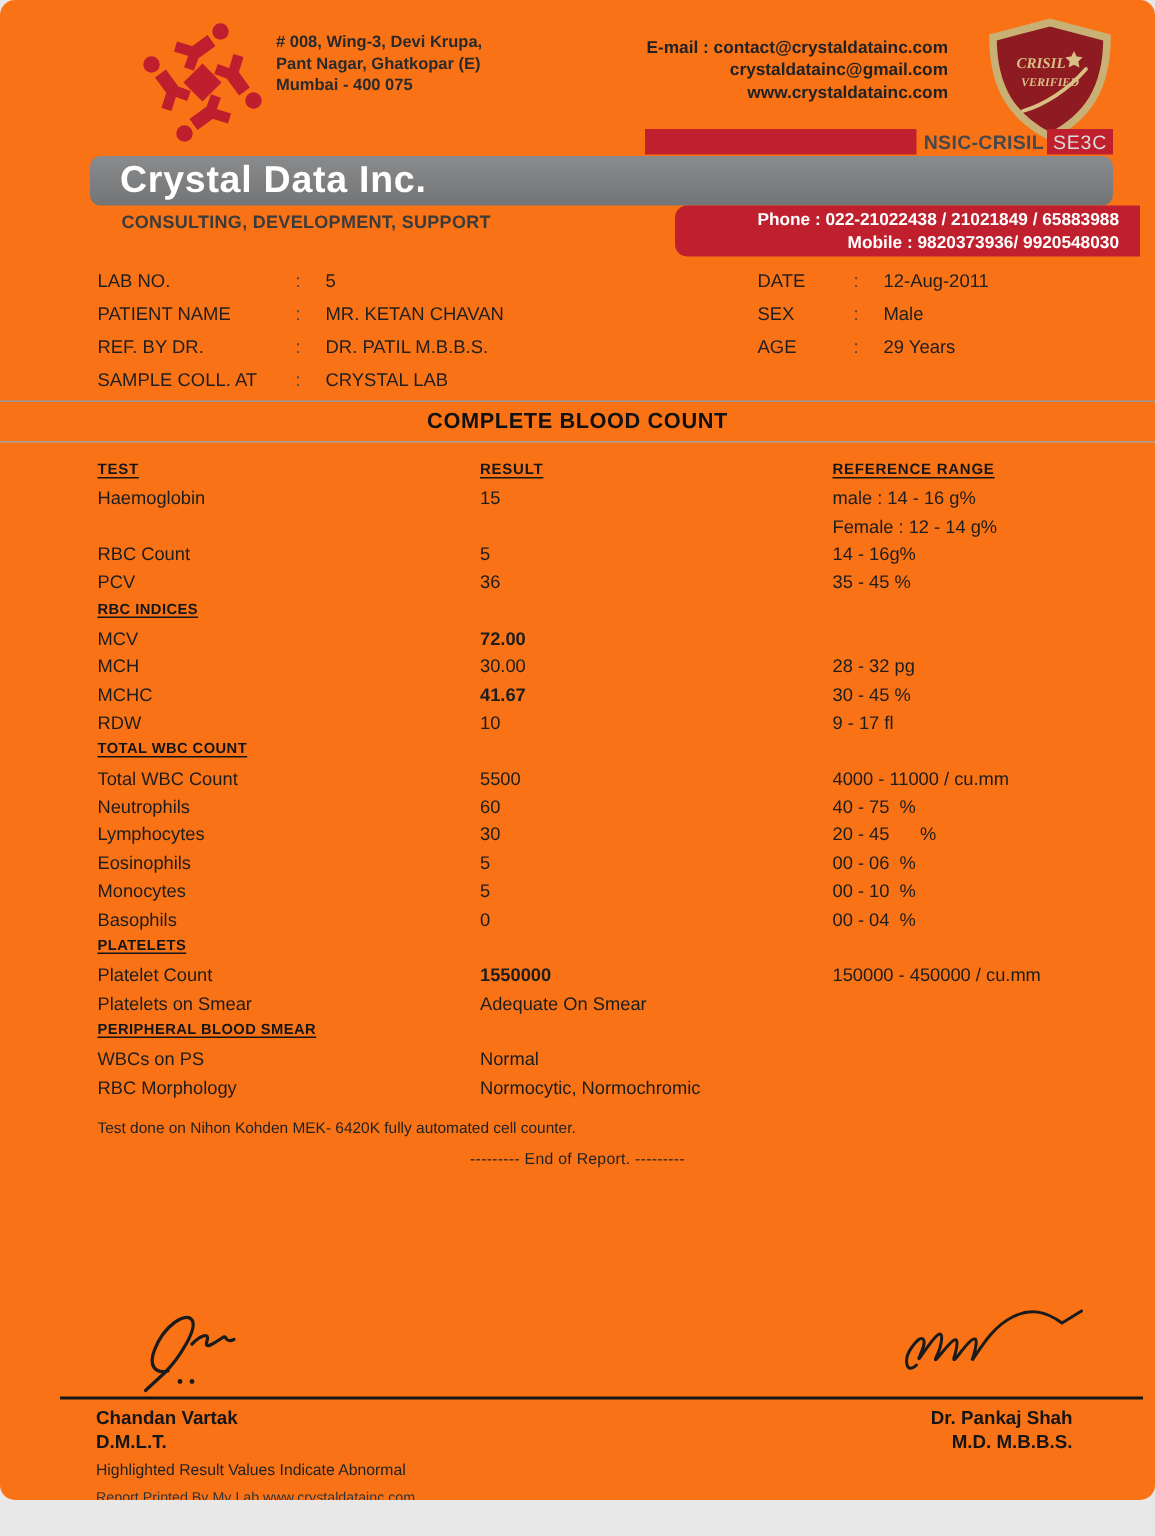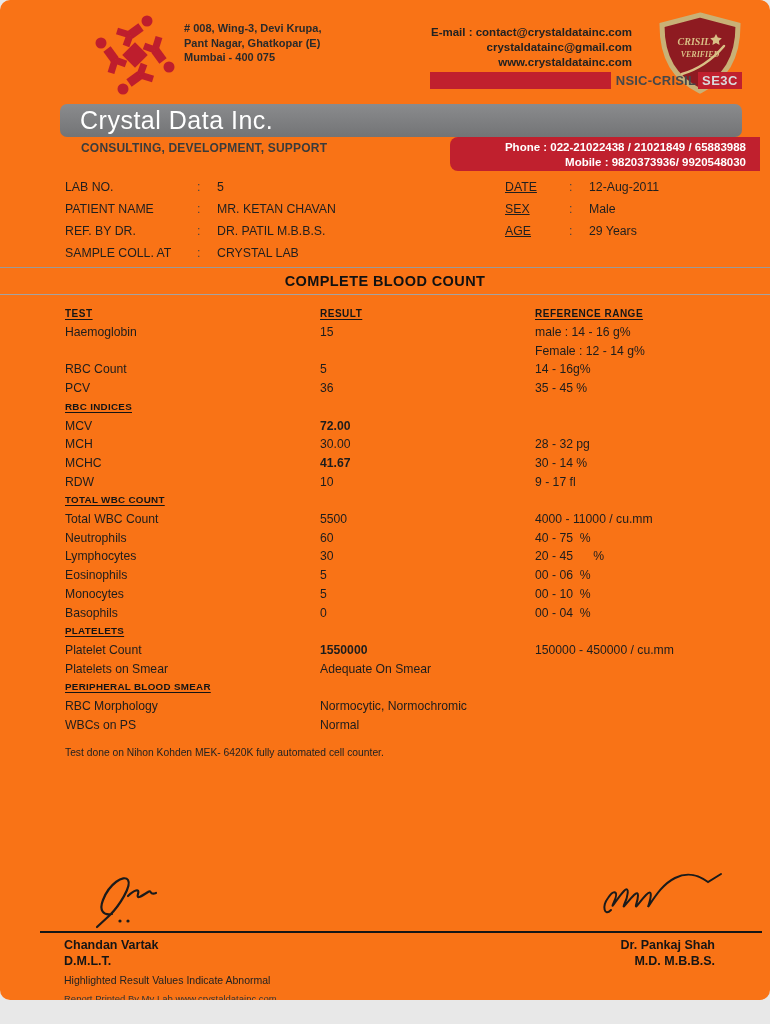--- a/index.html
+++ b/index.html
@@ -8,45 +8,45 @@
     position:relative; width:770px; height:1000px; margin:0 auto;
     background:#f97316; overflow:hidden; color:#1c1c1c;
     font-family:"Liberation Sans", sans-serif;
     border-radius:10px;
   }
   
   .logo { position:absolute; left:84px; top:10px; }
   .address { position:absolute; left:184px; top:21px; font-weight:bold; font-size:11px; line-height:14.5px; color:#2a2a2a; }
   .emails { position:absolute; top:25px; right:138px; text-align:right; font-weight:bold; font-size:11.5px; line-height:15px; color:#222; }
   .shield { position:absolute; top:12px; right:24px; }
-  .cert-strip { position:absolute; left:430px; right:28px; top:72px; height:17px; display:flex; align-items:stretch;justify-content:space-between; }
+  .cert-strip { position:absolute; left:430px; right:28px; top:86px; height:17px; display:flex; align-items:stretch;justify-content:space-between; }
   .cert-redbar { flex:1; background:#c0202e; }
   .cert-label { font-size:13px; font-weight:bold; color:#47484a; line-height:17px; padding:0 2px 0 5px; letter-spacing:0.2px; }
-  .cert-code { font-size:13px; font-weight:bold; color:#d9dbdd; background:#c0202e; line-height:17px; padding:0 4px; letter-spacing:0.5px; }
+  .cert-code { font-size:13px; font-weight:normal; color:#d9dbdd; background:#c0202e; line-height:17px; padding:0 4px; letter-spacing:0.5px; }
   .gray-band { position:absolute; left:60px; top:104px; width:682px; height:33px; background:linear-gradient(#8a8b8d,#737476); border-radius:7px; }
-  .company-name { font-size:25px; font-weight:normal; color:#ffffff; line-height:32px; padding-left:20px; letter-spacing:0.5px; }
+  .company-name { font-size:25px; font-weight:bold; color:#ffffff; line-height:32px; padding-left:20px; letter-spacing:0.5px; }
   .tagline { position:absolute; left:81px; top:141px; font-size:12px; font-weight:bold; color:#3b3b3b; letter-spacing:0.2px; }
   .phone-band { position:absolute; left:450px; right:10px; top:137px; height:34px; background:#c0202e; border-radius:8px 0 0 8px; color:#fff; text-align:right; padding:3px 14px 0 0; font-weight:bold; font-size:11.5px; line-height:15px; }
   
   .patient-left { position:absolute; left:65px; top:176px; width:350px; }
   .patient-right { position:absolute; left:505px; top:176px; width:240px; }
   .pfield { display:flex; height:22px; line-height:22px; font-size:12.3px; color:#1f1f1f; }
   .pfield .lbl { width:132px; }
-  .patient-right .pfield .lbl { width:64px;text-decoration:underline; }
+  .patient-right .pfield .lbl { width:64px; }
   .pfield .sep { width:20px; color:#444; }
   
   .content { position:absolute; left:0; right:0; top:267px; border-top:1px solid #9a9a9a; }
   .report-title { height:26px; line-height:26px; text-align:center; font-weight:bold; font-size:14.5px; letter-spacing:0.4px; color:#111; }
   .rule { border-top:1px solid #a3a3a3; }
   .table-wrap { padding:9px 55px 0 65px; }
   .thead { display:flex; height:19px; line-height:19px; font-size:10px; font-weight:bold; letter-spacing:0.5px; color:#161616; }
   .thead > div { text-decoration:underline; text-underline-offset:2px; }
   .col-test { width:255px; }
   .col-result { width:215px; white-space:pre-wrap; }
-  .col-ref { flex:1; white-space:pre-wrap; }
+  .col-ref { flex:1; white-space:pre-wrap;margin-left:20px; }
   .trow { display:flex; font-size:12.2px; line-height:18.7px; color:#1d1d1d; }
   .sec-header { font-size:9.8px; font-weight:bold; letter-spacing:0.3px; line-height:18.7px; text-decoration:underline; text-underline-offset:2px; color:#141414; }
   .bold { font-weight:bold; }
   .note { margin:13px 0 0 65px; font-size:10.3px; color:#222; }
   .end-line { text-align:center; margin-top:9px; font-size:10.5px; color:#222; letter-spacing:0.2px; }
   
   .sig-left { position:absolute; left:88px; top:870px; }
   .sig-right { position:absolute; right:40px; top:866px; }
   .sig-rule { position:absolute; left:40px; right:8px; top:931px; border-top:2px solid #161616; }
   .signer-left { position:absolute; left:64px; top:938px; }
@@ -204,21 +204,21 @@
             <div class="col-result bold">72.00</div>
           </div>
           <div class="trow">
             <div class="col-test">MCH</div>
             <div class="col-result">30.00</div>
             <div class="col-ref"><div>28 - 32 pg</div></div>
           </div>
           <div class="trow">
             <div class="col-test">MCHC</div>
             <div class="col-result bold">41.67</div>
-            <div class="col-ref"><div>30 - 14 %</div></div>
+            <div class="col-ref"><div>30 - 45 %</div></div>
           </div>
           <div class="trow">
             <div class="col-test">RDW</div>
             <div class="col-result">10</div>
             <div class="col-ref"><div>9 - 17 fl</div></div>
           </div>
           <div class="sec-header">TOTAL WBC COUNT</div>
           <div class="trow">
             <div class="col-test">Total WBC Count</div>
             <div class="col-result">5500</div>
@@ -255,32 +255,33 @@
             <div class="col-result bold">1550000</div>
             <div class="col-ref"><div>150000 - 450000 / cu.mm</div></div>
           </div>
           <div class="trow">
             <div class="col-test">Platelets on Smear</div>
             <div class="col-result">Adequate On Smear</div>
             <div class="col-ref"><div></div></div>
           </div>
           <div class="sec-header">PERIPHERAL BLOOD SMEAR</div>
           <div class="trow">
+            <div class="col-test">WBCs on PS</div>
+            <div class="col-result">Normal</div>
+            <div class="col-ref"><div></div></div>
+          </div>
+          <div class="trow">
             <div class="col-test">RBC Morphology</div>
             <div class="col-result">Normocytic, Normochromic</div>
             <div class="col-ref"><div></div></div>
           </div>
-          <div class="trow">
-            <div class="col-test">WBCs on PS</div>
-            <div class="col-result">Normal</div>
-            <div class="col-ref"><div></div></div>
-          </div>
         </div>
     </div>
     <div class="note">Test done on Nihon Kohden MEK- 6420K fully automated cell counter.</div>
+    <div class="end-line">--------- End of Report. ---------</div>
   </div>
 
   <div class="sig-left">
     <svg width="115" height="60" viewBox="0 0 115 60">
       <g stroke="#1b1b1b" stroke-width="2.2" fill="none" stroke-linecap="round">
         <path d="M24 44 C15 46 11 40 15 30 C21 14 36 4 40 10 C44 16 31 36 22 45 L9 57"></path>
         <path d="M40 26 C46 20 52 18 50 24 C48 30 54 26 60 22 C64 19 61 26 68 23"></path>
       </g>
       <circle cx="32" cy="51" r="1.6" fill="#1b1b1b"></circle>
       <circle cx="40" cy="51" r="1.6" fill="#1b1b1b"></circle>

